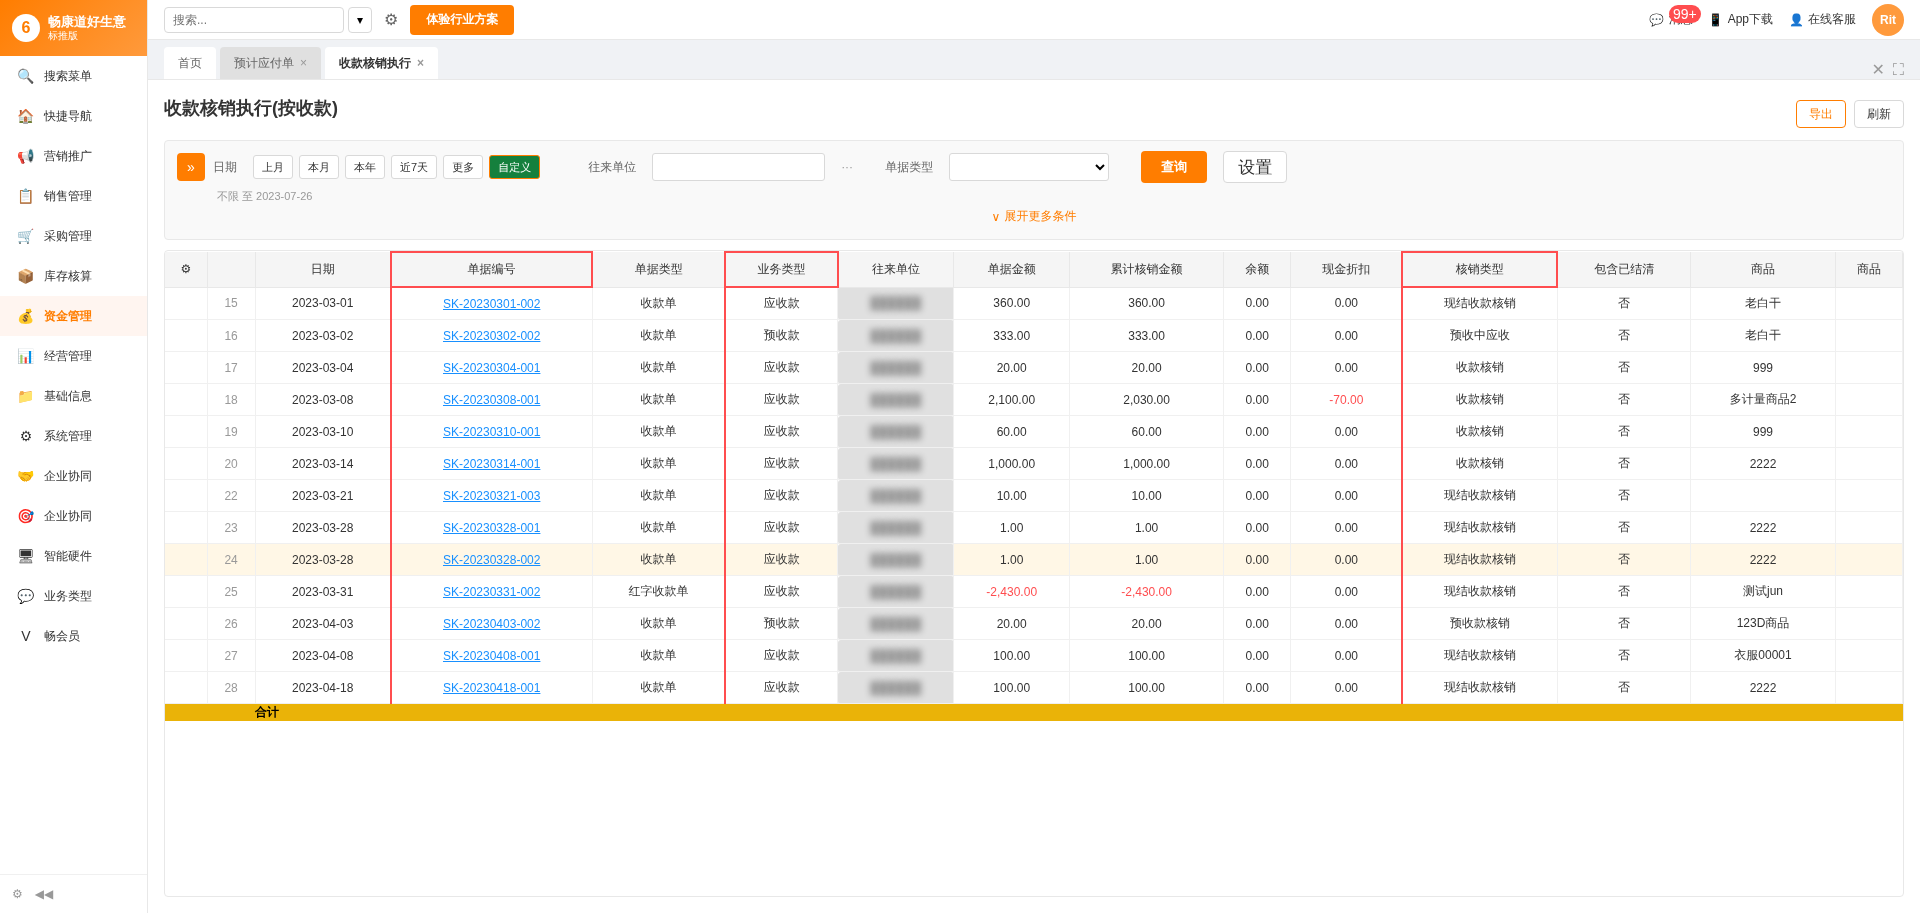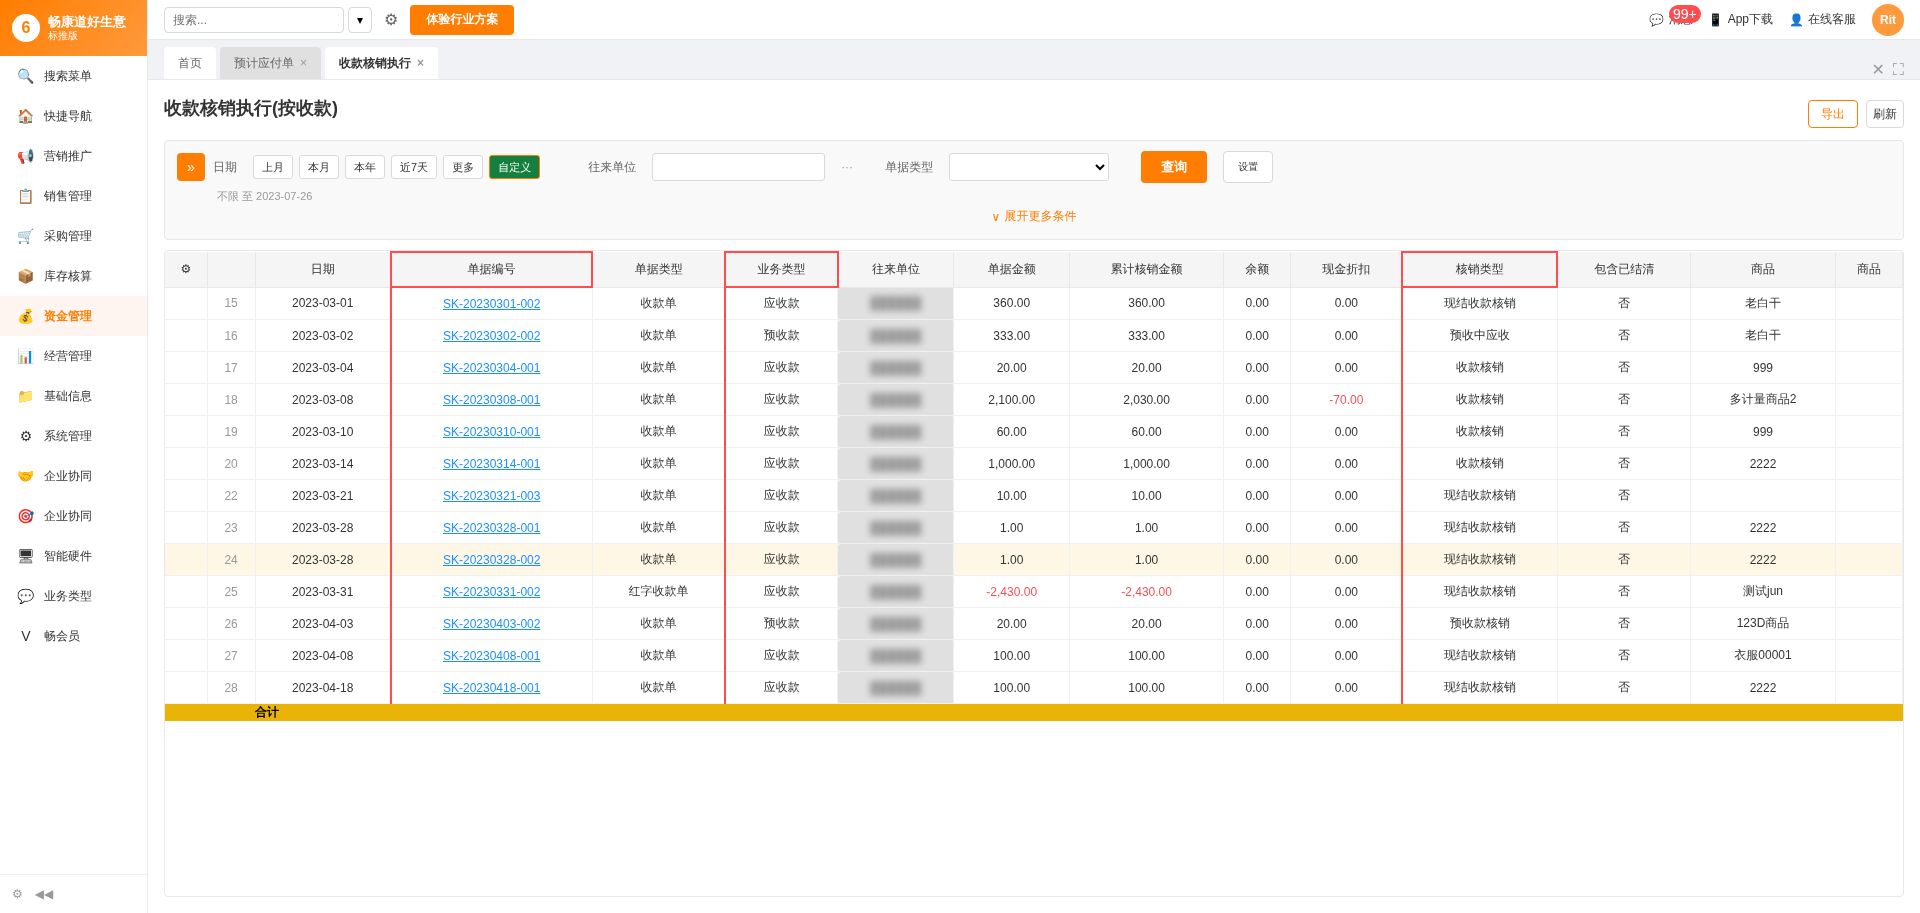--- a/index.html
+++ b/index.html
@@ -44,35 +44,35 @@
     .tab-home { background: #fff; border-radius: 4px 4px 0 0; }
     .tab-actions { margin-left: auto; display: flex; align-items: center; gap: 8px; }
     .tab-actions span { color: #999; cursor: pointer; font-size: 16px; }
 
     
     .content { flex: 1; overflow: hidden; display: flex; flex-direction: column; background: #fff; padding: 16px; }
     .page-title { font-size: 18px; font-weight: bold; color: #333; margin-bottom: 12px; }
     .page-title-row { display: flex; align-items: center; justify-content: space-between; margin-bottom: 8px; }
     .page-title-actions { display: flex; gap: 8px; }
     .btn-export { height: 28px; border: 1px solid #ff7d00; color: #ff7d00; background: #fff; border-radius: 4px; padding: 0 12px; cursor: pointer; font-size: 12px; }
-    .btn-refresh { height: 28px; border: 1px solid #d9d9d9; color: #333; background: #fff; border-radius: 4px; padding: 0 6px; cursor: pointer; font-size: 12px; }
+    .btn-refresh { height: 28px; border: 1px solid #d9d9d9; color: #333; background: #fff; border-radius: 4px; padding: 0 12px; cursor: pointer; font-size: 12px; }
 
     
     .filter-bar { background: #f9f9f9; border: 1px solid #e8e8e8; border-radius: 4px; padding: 10px 12px; margin-bottom: 10px; }
     .filter-row { display: flex; align-items: center; gap: 16px; flex-wrap: wrap; }
     .filter-label { color: #666; font-size: 12px; white-space: nowrap; }
     .filter-date-btns { display: flex; gap: 6px; align-items: center; }
     .filter-date-btn { height: 24px; padding: 0 8px; border: 1px solid #d9d9d9; background: #fff; border-radius: 3px; cursor: pointer; font-size: 11px; color: #333; }
     .filter-date-btn.custom { background: #15803d; color: #fff; border-color: #ff7d00; }
     .filter-date-text { font-size: 11px; color: #999; }
     .filter-input { height: 28px; border: 1px solid #d9d9d9; border-radius: 3px; padding: 0 8px; font-size: 12px; min-width: 160px; }
     .filter-dots { color: #999; }
     .filter-type-select { height: 28px; border: 1px solid #d9d9d9; border-radius: 3px; padding: 0 8px; font-size: 12px; min-width: 160px; background: #fff; }
     .btn-query { height: 32px; background: #ff7d00; color: #fff; border: none; border-radius: 4px; padding: 0 20px; cursor: pointer; font-size: 13px; font-weight: bold; }
-    .btn-settings { height: 32px; background: #fff; color: #333; border: 1px solid #d9d9d9; border-radius: 4px; padding: 0 14px; cursor: pointer; font-size: 10px; }
+    .btn-settings { height: 32px; background: #fff; color: #333; border: 1px solid #d9d9d9; border-radius: 4px; padding: 0 14px; cursor: pointer; font-size: 17px; }
     .filter-expand { display: flex; align-items: center; justify-content: center; gap: 4px; color: #ff7d00; cursor: pointer; font-size: 12px; padding: 4px 0; }
 
     
     .table-wrapper { flex: 1; overflow: auto; border: 1px solid #e8e8e8; border-radius: 4px; }
     table { width: 100%; border-collapse: collapse; font-size: 12px; }
     thead th { background: #f5f5f5; padding: 8px 6px; text-align: center; border-bottom: 1px solid #e8e8e8; border-right: 1px solid #e8e8e8; white-space: nowrap; font-weight: normal; color: #333; position: sticky; top: 0; z-index: 1; }
     tbody td { padding: 7px 6px; text-align: center; border-bottom: 1px solid #f0f0f0; border-right: 1px solid #f0f0f0; white-space: nowrap; color: #333; }
     tbody tr.highlighted { background: #fff7e6; }
     .link { color: #1890ff; cursor: pointer; text-decoration: underline; }
     .red-text { color: #ff4d4f; }

